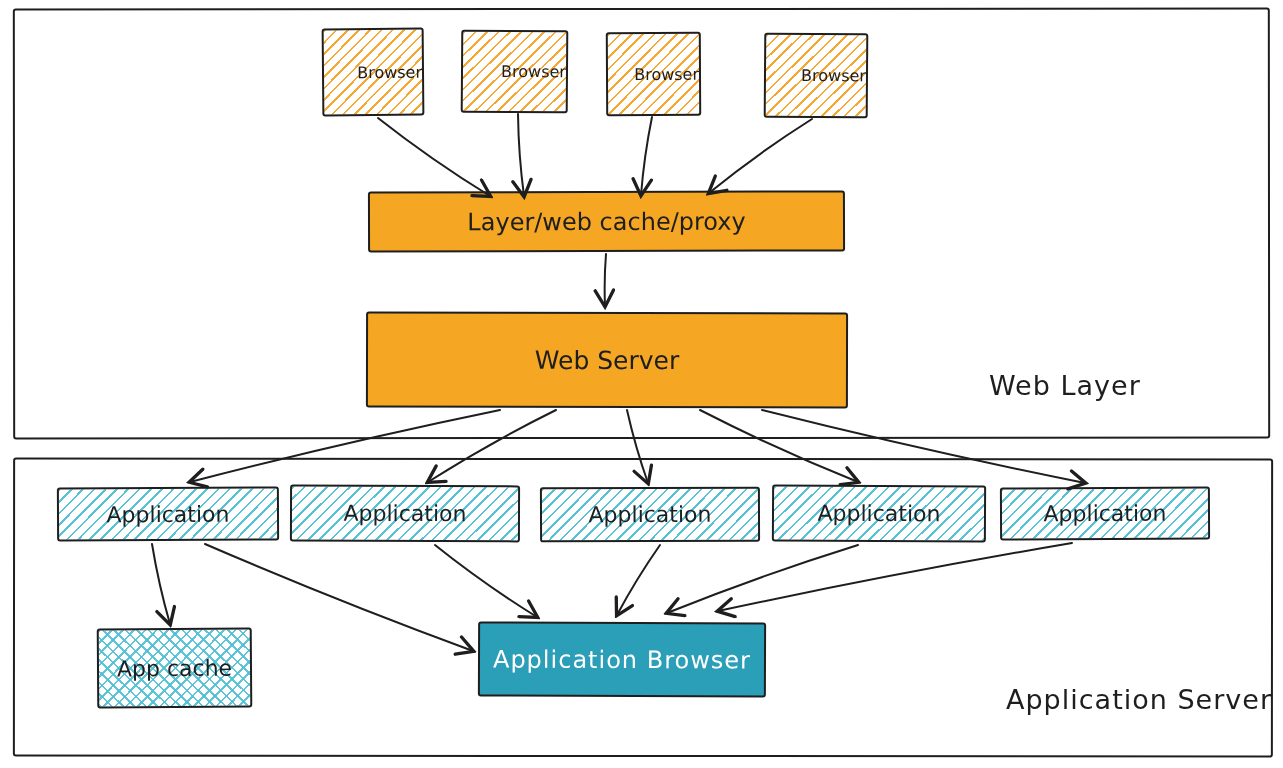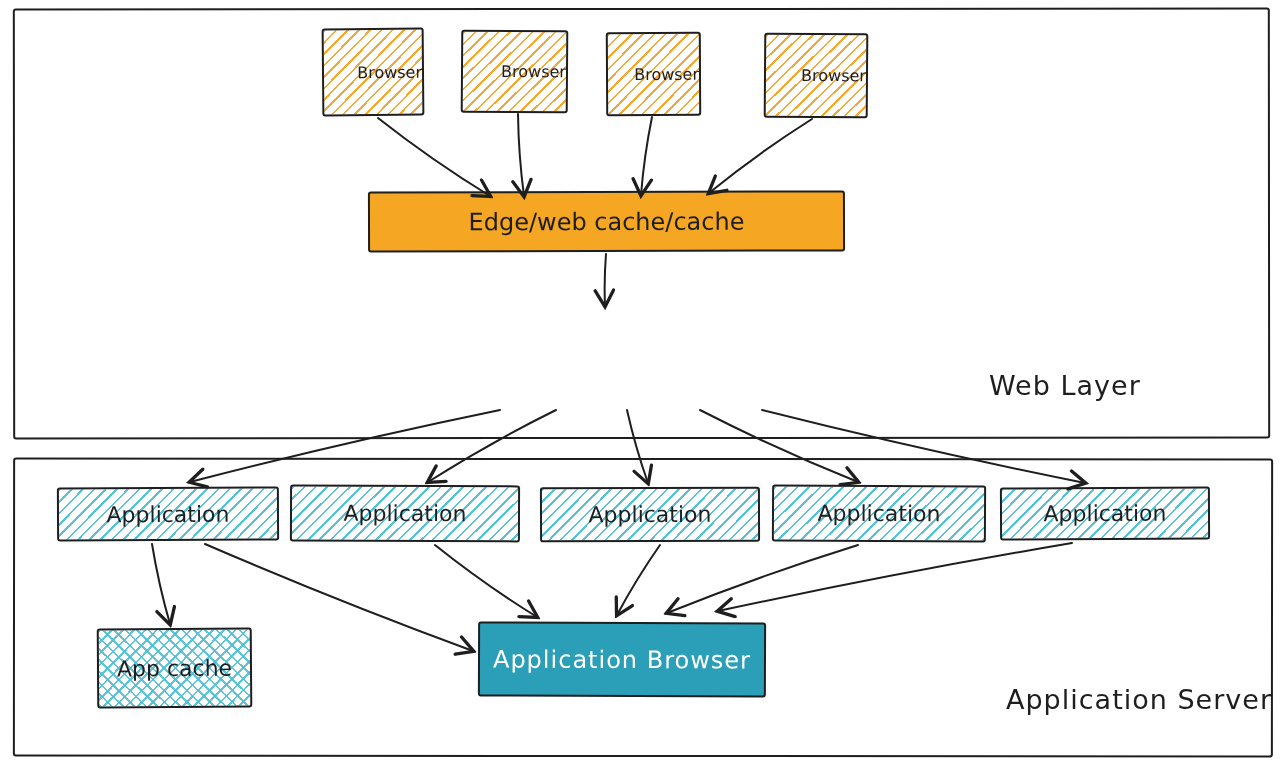--- a/index.html
+++ b/index.html
@@ -86,21 +86,24 @@
     <span>Browser</span>
   </div>
   <div class="node hatch-orange" id="browser-3">
     <span>Browser</span>
   </div>
   <div class="node hatch-orange" id="browser-4">
     <span>Browser</span>
   </div>
 
   <div class="node solid-orange" id="edge-cache">
-    <span>Edge/web cache/cache</span>
+    <span>Layer/web cache/proxy</span>
+  </div>
+  <div class="node solid-orange" id="web-server">
+    <span>Web Server</span>
   </div>
 
   <div class="node hatch-cyan" id="application-1">
     <span>Application</span>
   </div>
   <div class="node hatch-cyan" id="application-2">
     <span>Application</span>
   </div>
   <div class="node hatch-cyan" id="application-3">
     <span>Application</span>

